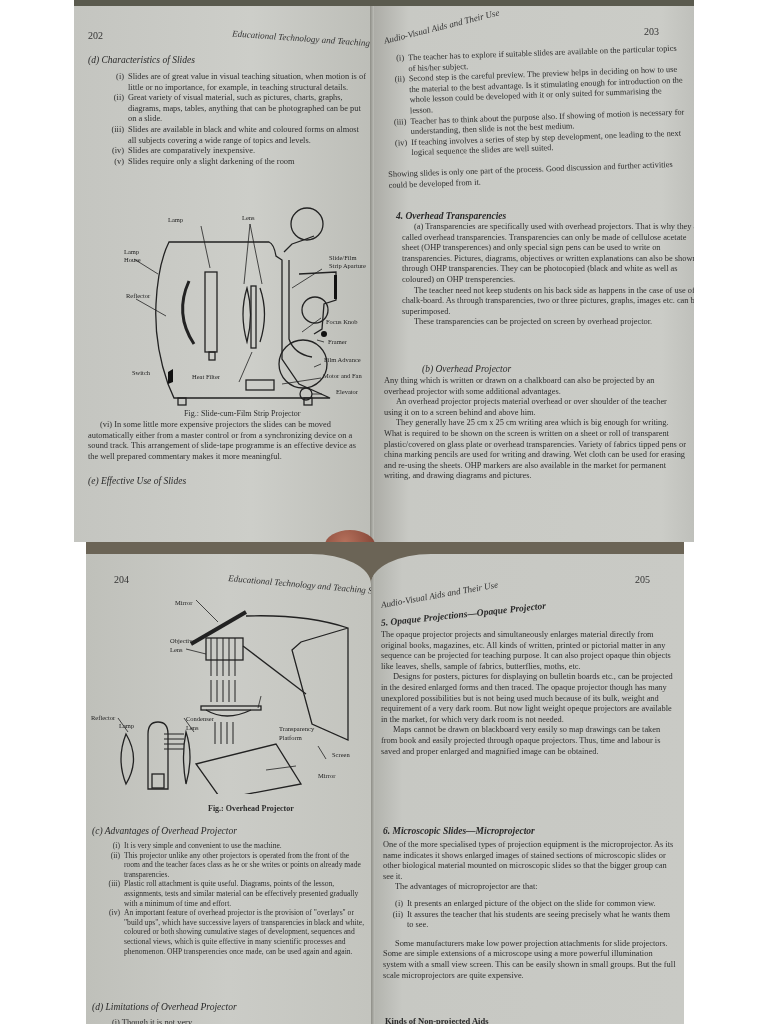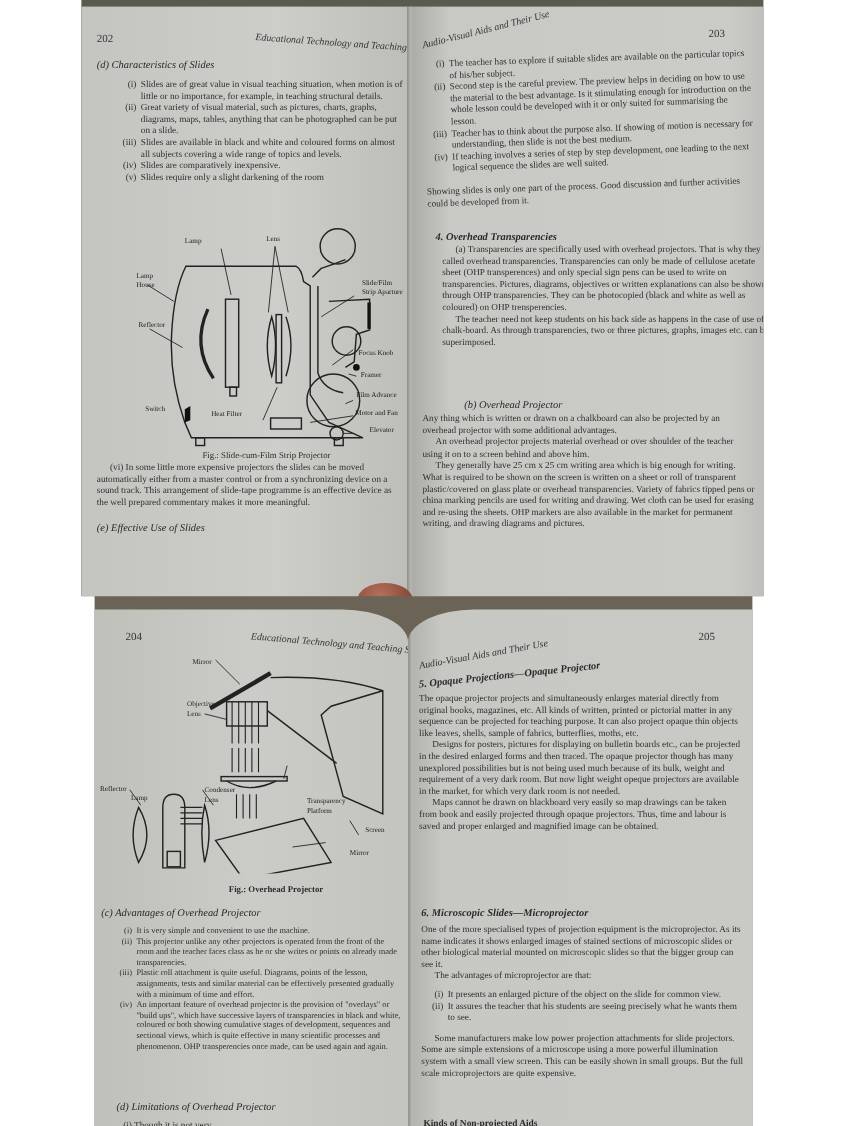--- a/index.html
+++ b/index.html
@@ -140,20 +140,21 @@
       <div class="li">
           <span class="n">(iv)</span>
           <span class="t">If teaching involves a series of step by step development, one leading to the next logical sequence the slides are well suited.</span>
         </div>
       <p style="margin-top:10px;">Showing slides is only one part of the process. Good discussion and further activities could be developed from it.</p>
     </div>
     <div class="h b" style="left:14px;top:205px;margin-left:12px;">4. Overhead Transparencies</div>
     <div class="txt" style="left:32px;top:216px;width:302px;">
       <p class="ind">(a) Transparencies are specifically used with overhead projectors. That is why they are called overhead transparencies. Transparencies can only be made of cellulose acetate sheet (OHP transperences) and only special sign pens can be used to write on transparencies. Pictures, diagrams, objectives or written explanations can also be shown through OHP transparencies. They can be photocopied (black and white as well as coloured) on OHP trensperencies.</p>
       <p class="ind">The teacher need not keep students on his back side as happens in the case of use of chalk-board. As through transparencies, two or three pictures, graphs, images etc. can be superimposed.</p>
+      <p class="ind">These transparencies can be projected on screen by overhead projector.</p>
     </div>
     <div class="h" style="left:14px;top:358px;padding-left:38px;">(b) Overhead Projector</div>
     <div class="txt" style="left:14px;top:370px;width:302px;">
       <p>Any thing which is written or drawn on a chalkboard can also be projected by an overhead projector with some additional advantages.</p>
       <p class="ind">An overhead projector projects material overhead or over shoulder of the teacher using it on to a screen behind and above him.</p>
       <p class="ind">They generally have 25 cm x 25 cm writing area which is big enough for writing. What is required to be shown on the screen is written on a sheet or roll of transparent plastic/covered on glass plate or overhead transparencies. Variety of fabrics tipped pens or china marking pencils are used for writing and drawing. Wet cloth can be used for erasing and re-using the sheets. OHP markers are also available in the market for permanent writing, and drawing diagrams and pictures.</p>
     </div>
   </div>
 </div>
 <div class="finger"></div>
@@ -228,21 +229,21 @@
         </div>
       <div class="li">
           <span class="n">(iii)</span>
           <span class="t">Plastic roll attachment is quite useful. Diagrams, points of the lesson, assignments, tests and similar material can be effectively presented gradually with a minimum of time and effort.</span>
         </div>
       <div class="li">
           <span class="n">(iv)</span>
           <span class="t">An important feature of overhead projector is the provision of "overlays" or "build ups", which have successive layers of transparencies in black and white, coloured or both showing cumulative stages of development, sequences and sectional views, which is quite effective in many scientific processes and phenomenon. OHP transperencies once made, can be used again and again.</span>
         </div>
     </div>
-    <div class="h" style="left:20px;top:448px;">(d) Limitations of Overhead Projector</div>
+    <div class="h" style="left:6px;top:448px;">(d) Limitations of Overhead Projector</div>
     <div class="txt" style="left:26px;top:464px;width:250px;">(i) Though it is not very...</div>
   </div>
 
   <div class="page right">
     <div class="gutter" style="left:0;"></div>
     <div class="pn" style="left:264px;top:20px;">205</div>
     <div class="rh" style="left:10px;top:46px;transform:rotate(-10deg);transform-origin:left;">Audio-Visual Aids and Their Use</div>
     <div class="h b" style="left:10px;top:64px;transform:rotate(-6deg);transform-origin:left;">5. Opaque Projections—Opaque Projector</div>
     <div class="txt" style="left:10px;top:76px;width:296px;">
       <p>The opaque projector projects and simultaneously enlarges material directly from original books, magazines, etc. All kinds of written, printed or pictorial matter in any sequence can be projected for teaching purpose. It can also project opaque thin objects like leaves, shells, sample of fabrics, butterflies, moths, etc.</p>

